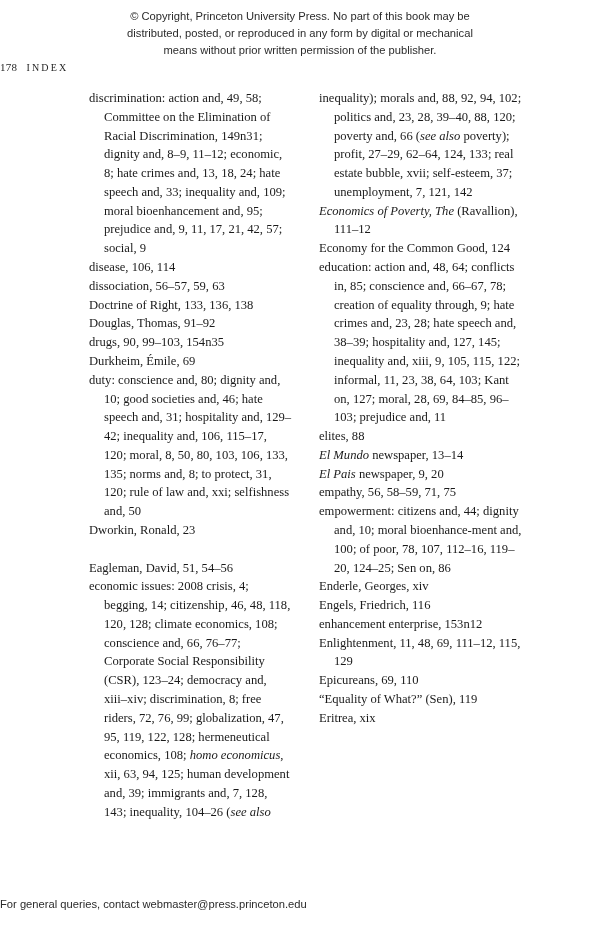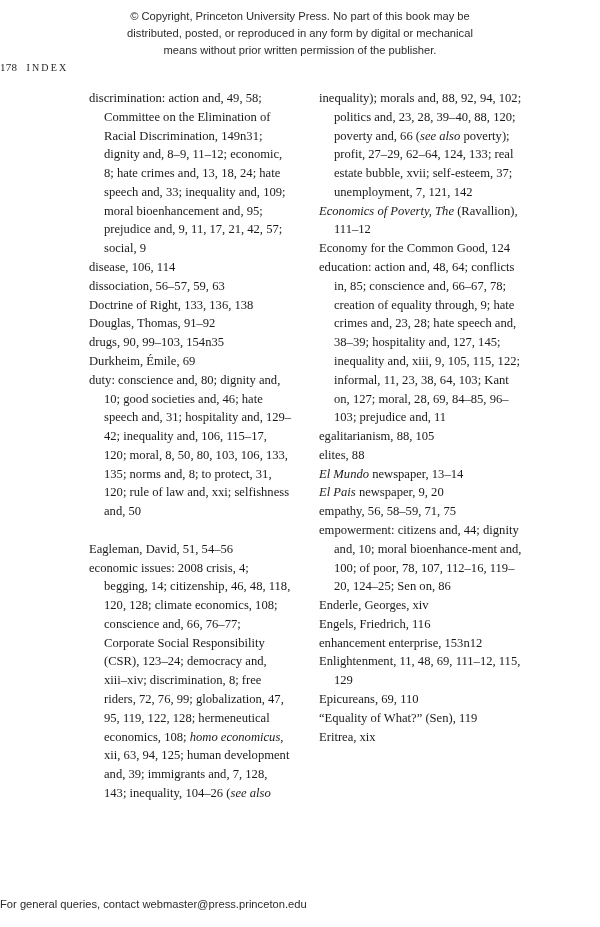--- a/index.html
+++ b/index.html
@@ -111,30 +111,30 @@
 <div class="index-body">
   <div class="column col-left" id="col-left">
       <p class="entry">discrimination: action and, 49, 58; Committee on the Elimination of Racial Discrimination, 149n31; dignity and, 8–9, 11–12; economic, 8; hate crimes and, 13, 18, 24; hate speech and, 33; inequality and, 109; moral bioenhancement and, 95; prejudice and, 9, 11, 17, 21, 42, 57; social, 9</p>
       <p class="entry">disease, 106, 114</p>
       <p class="entry">dissociation, 56–57, 59, 63</p>
       <p class="entry">Doctrine of Right, 133, 136, 138</p>
       <p class="entry">Douglas, Thomas, 91–92</p>
       <p class="entry">drugs, 90, 99–103, 154n35</p>
       <p class="entry">Durkheim, Émile, 69</p>
       <p class="entry">duty: conscience and, 80; dignity and, 10; good societies and, 46; hate speech and, 31; hospitality and, 129–42; inequality and, 106, 115–17, 120; moral, 8, 50, 80, 103, 106, 133, 135; norms and, 8; to protect, 31, 120; rule of law and, xxi; selfishness and, 50</p>
+      <p class="entry">Dworkin, Ronald, 23</p>
       <p class="entry spacer">&nbsp;</p>
       <p class="entry">Eagleman, David, 51, 54–56</p>
       <p class="entry">economic issues: 2008 crisis, 4; begging, 14; citizenship, 46, 48, 118, 120, 128; climate economics, 108; conscience and, 66, 76–77; Corporate Social Responsibility (CSR), 123–24; democracy and, xiii–xiv; discrimination, 8; free riders, 72, 76, 99; globalization, 47, 95, 119, 122, 128; hermeneutical economics, 108; <i>homo economicus</i>, xii, 63, 94, 125; human development and, 39; immigrants and, 7, 128, 143; inequality, 104–26 (<i>see also</i></p>
     </div>
   <div class="column col-right" id="col-right">
       <p class="entry">inequality); morals and, 88, 92, 94, 102; politics and, 23, 28, 39–40, 88, 120; poverty and, 66 (<i>see also</i> poverty); profit, 27–29, 62–64, 124, 133; real estate bubble, xvii; self-esteem, 37; unemployment, 7, 121, 142</p>
       <p class="entry"><i>Economics of Poverty, The</i> (Ravallion), 111–12</p>
       <p class="entry">Economy for the Common Good, 124</p>
       <p class="entry">education: action and, 48, 64; conflicts in, 85; conscience and, 66–67, 78; creation of equality through, 9; hate crimes and, 23, 28; hate speech and, 38–39; hospitality and, 127, 145; inequality and, xiii, 9, 105, 115, 122; informal, 11, 23, 38, 64, 103; Kant on, 127; moral, 28, 69, 84–85, 96–103; prejudice and, 11</p>
-      <p class="entry">egalitarianism, 88, 105</p>
       <p class="entry">elites, 88</p>
       <p class="entry"><i>El Mundo</i> newspaper, 13–14</p>
       <p class="entry"><i>El Pais</i> newspaper, 9, 20</p>
       <p class="entry">empathy, 56, 58–59, 71, 75</p>
       <p class="entry">empowerment: citizens and, 44; dignity and, 10; moral bioenhance‑ment and, 100; of poor, 78, 107, 112–16, 119–20, 124–25; Sen on, 86</p>
       <p class="entry">Enderle, Georges, xiv</p>
       <p class="entry">Engels, Friedrich, 116</p>
       <p class="entry">enhancement enterprise, 153n12</p>
       <p class="entry">Enlightenment, 11, 48, 69, 111–12, 115, 129</p>
       <p class="entry">Epicureans, 69, 110</p>

